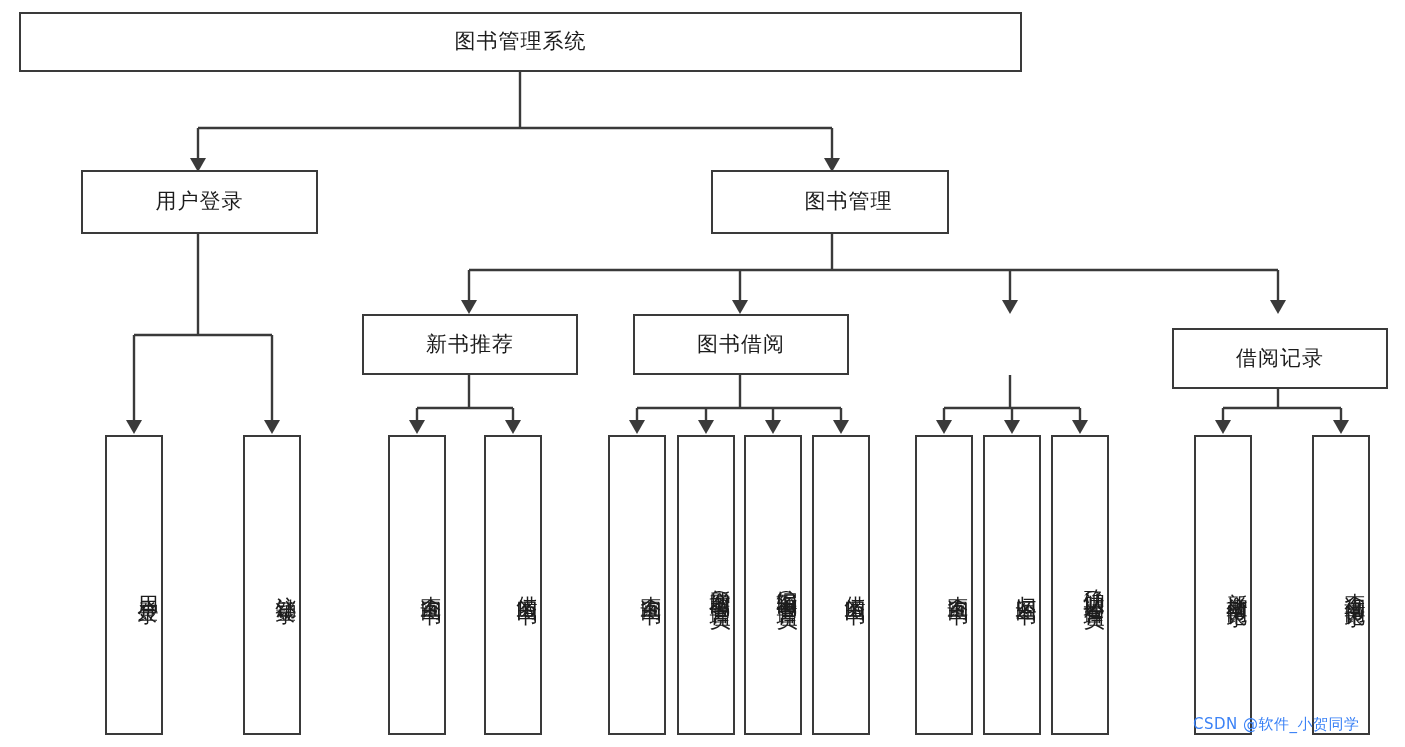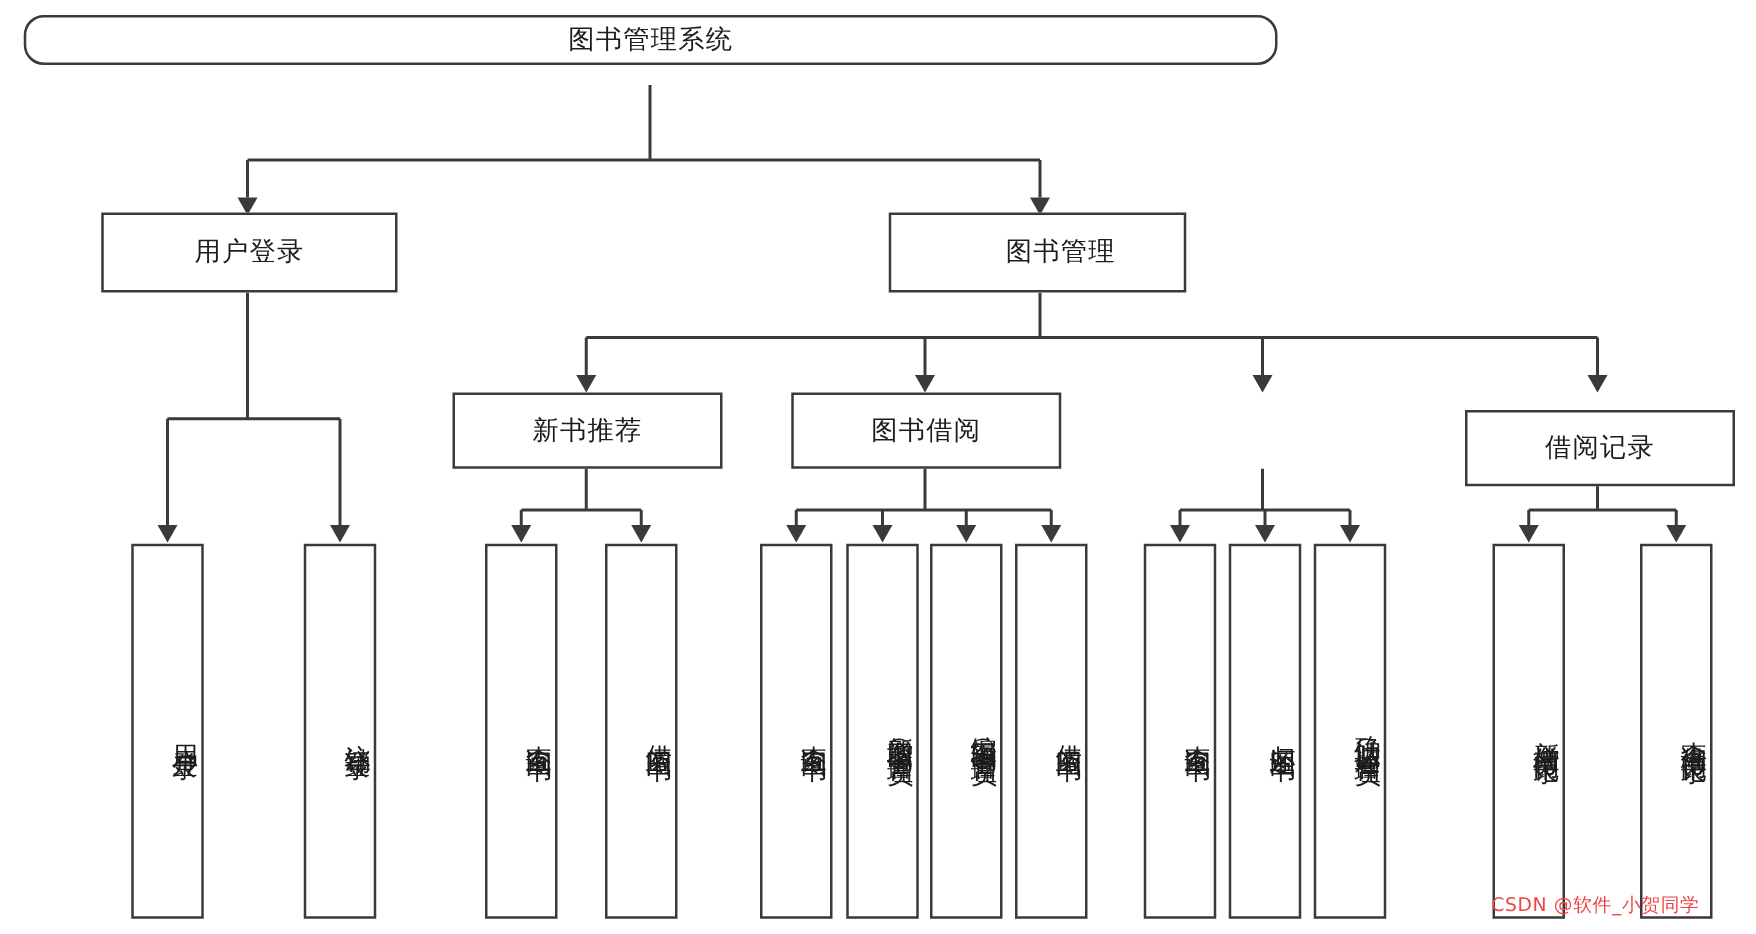--- a/index.html
+++ b/index.html
@@ -58,21 +58,21 @@
     text-orientation: upright;
     display: block;
     max-height: 100%;
   }
   .node-label {
     display: block;
   }
   .watermark {
     position: absolute;
     font-size: 15px;
-    color: #ef4444;
+    color: #3b82f6;
     letter-spacing: 0.5px;
     white-space: nowrap;
     z-index: 3;
     font-family: "DejaVu Sans", "Liberation Sans", sans-serif;
   }
 </style>
 </head>
 <body>
 
 <div id="diagram-root">
@@ -151,21 +151,21 @@
     <g stroke="#3a3a3a" stroke-width="2.4" fill="none">
       <path d="M1278,375 L1278,408"></path>
       <path d="M1223,408 L1341,408"></path>
       <path d="M1223,408 L1223,420"></path>
       <polygon points="1215,420 1231,420 1223,434" fill="#3a3a3a" stroke="none"></polygon>
       <path d="M1341,408 L1341,420"></path>
       <polygon points="1333,420 1349,420 1341,434" fill="#3a3a3a" stroke="none"></polygon>
     </g>
   </svg>
 
-  <div class="node horizontal" style="left:19px; top:12px; width:1003px; height:40px;border-radius:16px;">
+  <div class="node horizontal" style="left:19px; top:12px; width:1003px; height:60px;">
     <span class="node-label">图书管理系统</span>
   </div>
 
   <div class="node horizontal" style="left:81px; top:170px; width:237px; height:64px;">
     <span class="node-label">用户登录</span>
   </div>
 
   <div class="node horizontal" style="left:711px; top:170px; width:238px; height:64px;padding-left:37px;">
     <span class="node-label">图书管理</span>
   </div>

